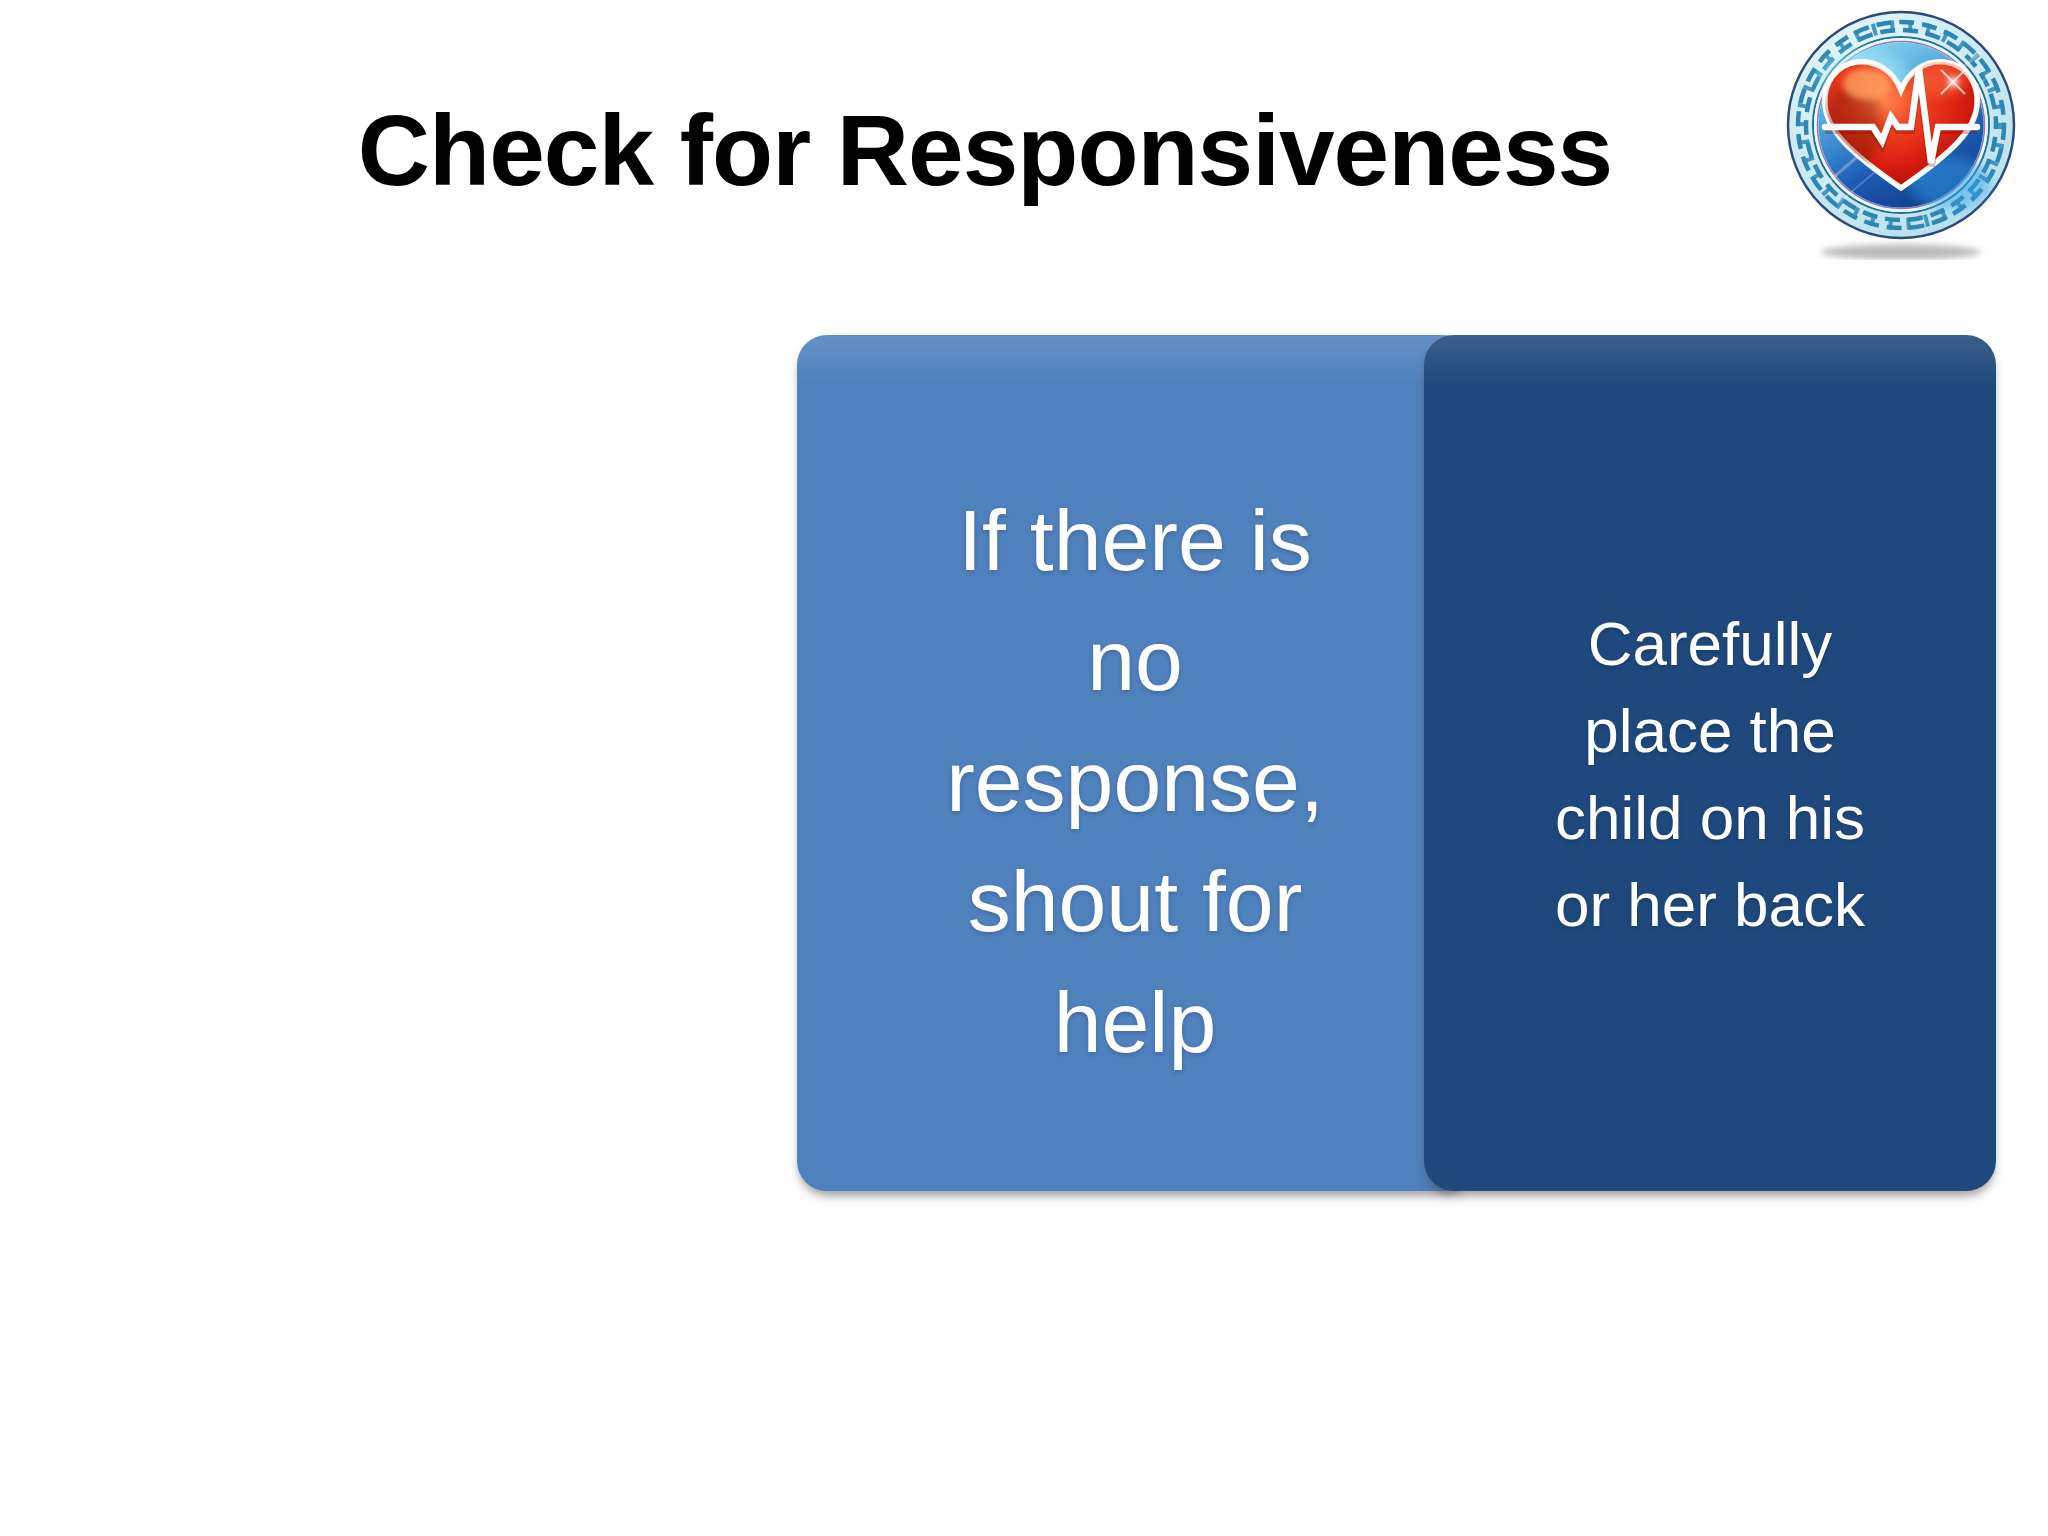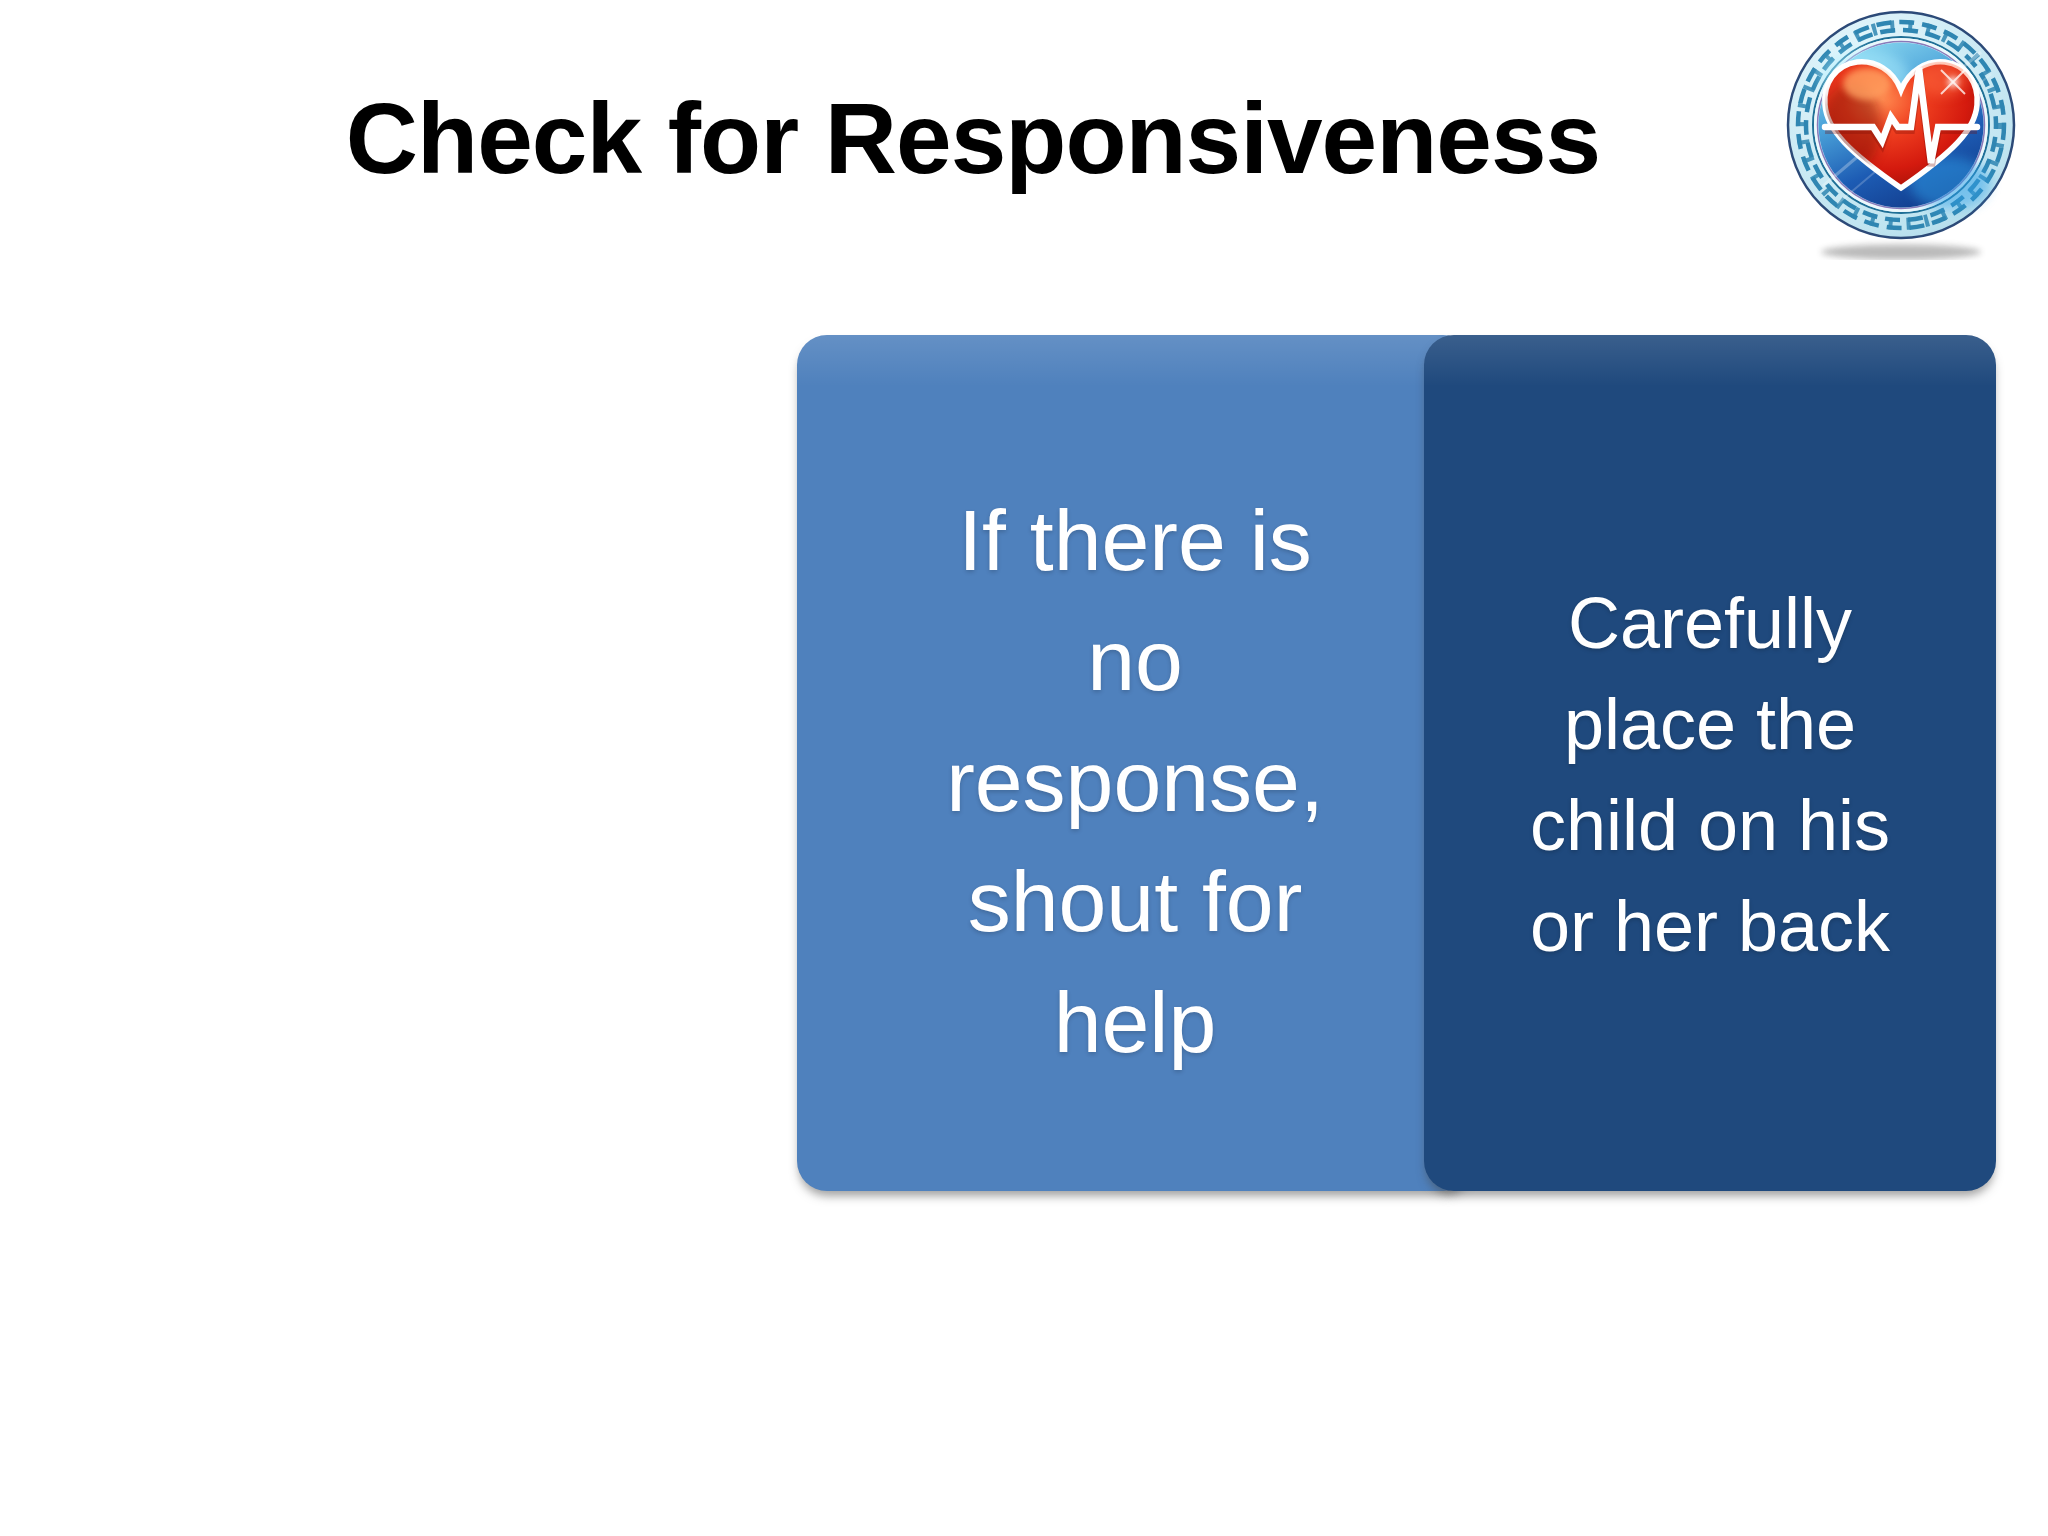--- a/index.html
+++ b/index.html
@@ -6,21 +6,21 @@
   .slide {
     position:relative;
     width:2048px; height:1536px;
     background:#ffffff;
     overflow:hidden;
     font-family:"Liberation Sans","DejaVu Sans",sans-serif;
   }
   .title {
     position:absolute;
     left:0; top:88px; width:1946px;
-    margin:0;
+    margin:12px;
     text-align:center;
     font-size:100px;
     line-height:1.0;
     font-weight:bold;
     color:#000000;
     letter-spacing:-1px;
   }
   .logo {
     position:absolute;
     left:1785px; top:8px;
@@ -39,21 +39,21 @@
   .card--navy { left:1424px; width:572px; background-color:#1f497d; }
   .card-text {
     color:#ffffff;
     text-align:center;
     white-space:pre-line;
     line-height:1.4;
     text-shadow:0 2px 4px rgba(0,0,0,0.18);
   }
   .card--red  .card-text { font-size:78px; transform:translateY(40px); }
   .card--blue .card-text { font-size:86px; transform:translateY(18px); }
-  .card--navy .card-text { font-size:72px; transform:translateY(12px); }
+  .card--navy .card-text { font-size:62px; transform:translateY(12px); }
 </style>
 </head>
 <body>
 
 <div class="slide">
 
   <h1 class="title">Check for Responsiveness</h1>
 
   <svg class="logo" viewBox="0 0 232 252" aria-hidden="true">
     <defs>

